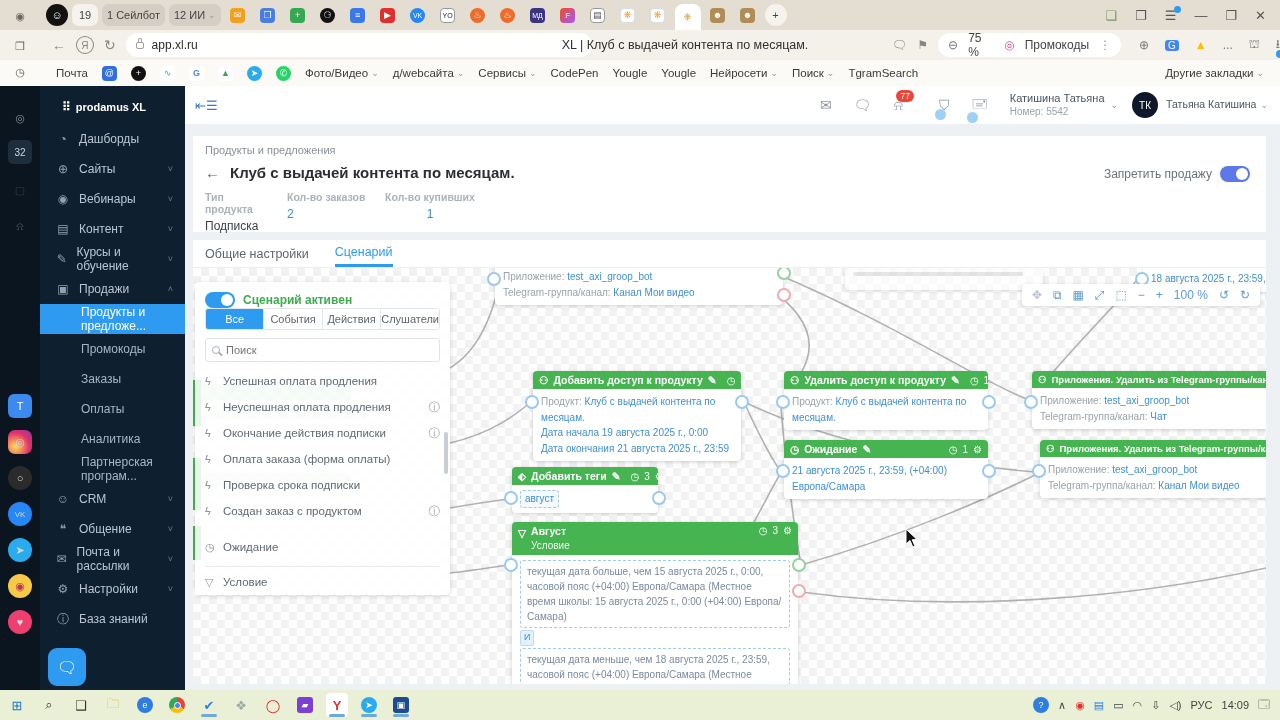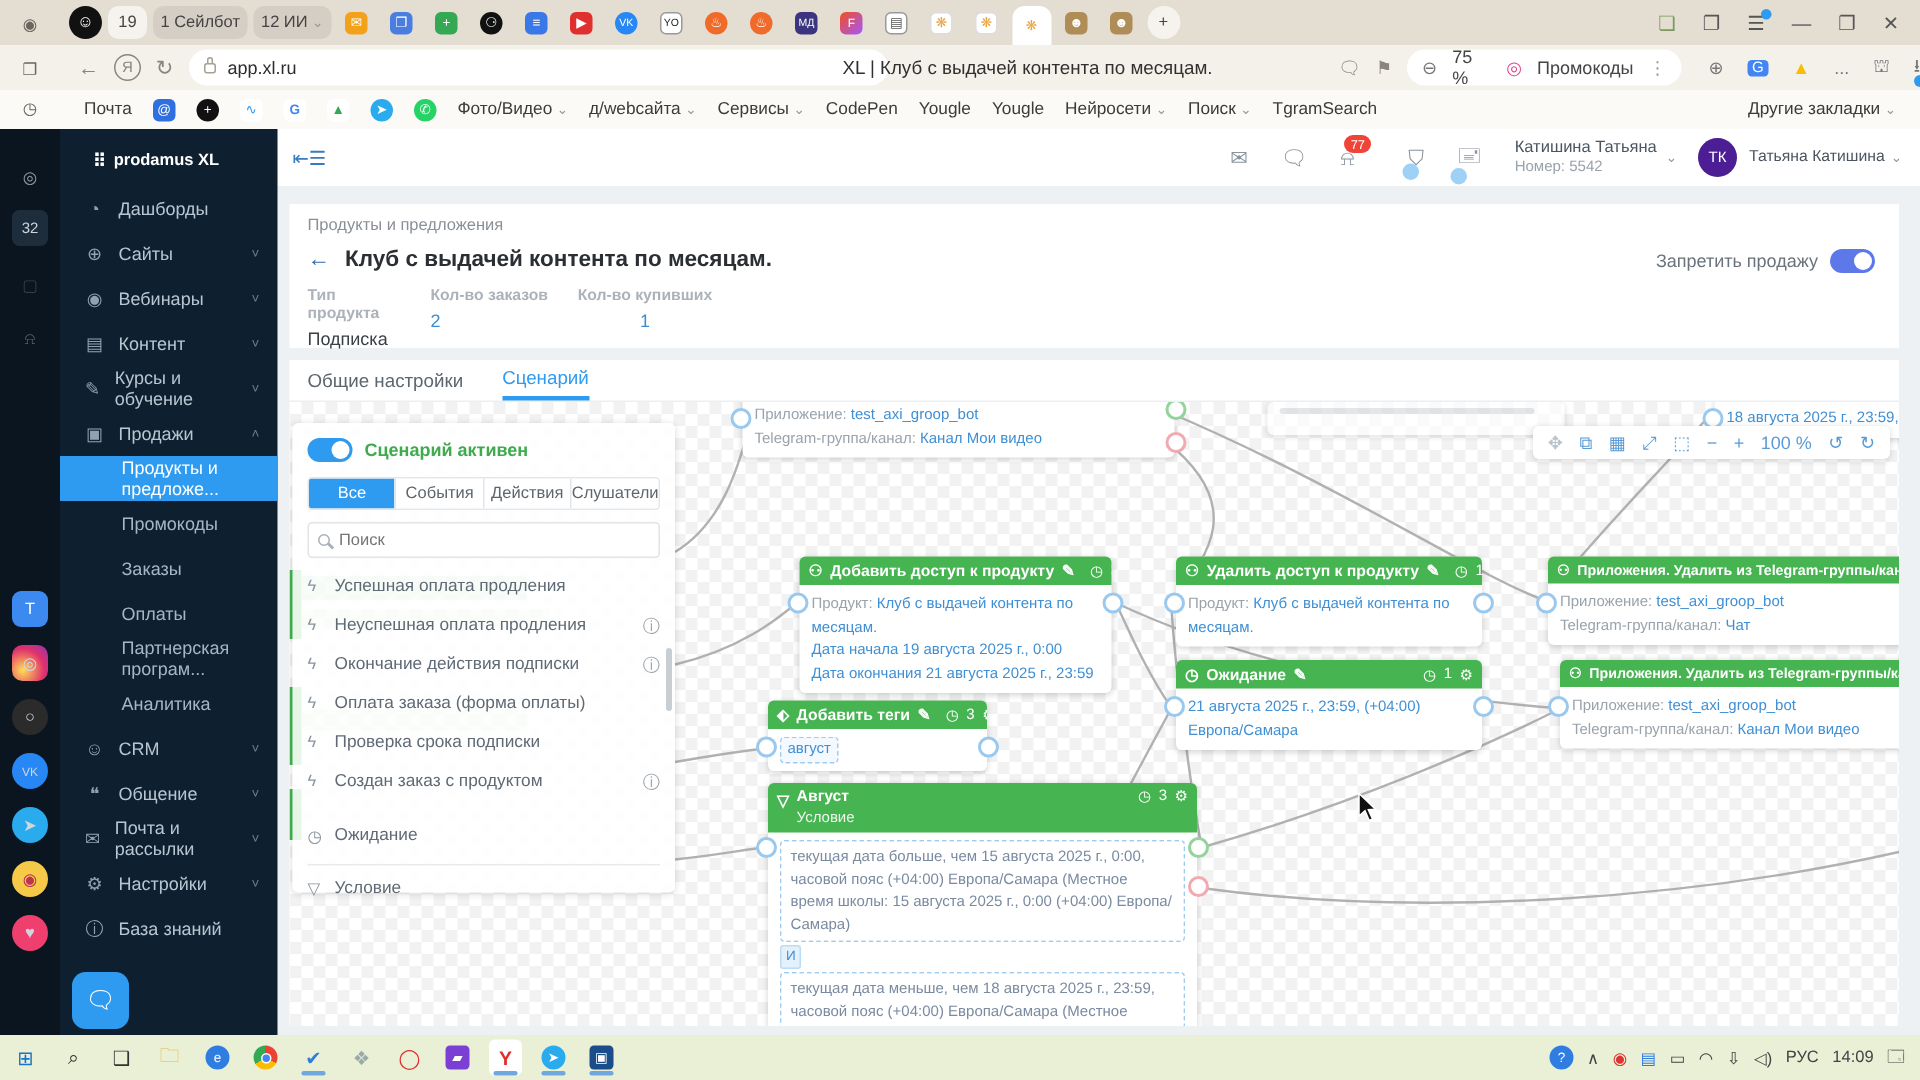--- a/index.html
+++ b/index.html
@@ -54,21 +54,21 @@
 
   
   .apphead { position:absolute; left:185px; top:86px; width:1095px; height:38px; background:#fff;
     display:flex; align-items:center; padding:0 10px; z-index:10;}
   .hic { position:relative; color:#8a949e; font-size:14px; margin-right:22px; }
   .badge-red { position:absolute; top:-7px; right:-11px; background:#f04438; color:#fff; font-size:8.5px;
     border-radius:8px; padding:1px 4px; }
   .dot-blue { position:absolute; bottom:-6px; left:-4px; width:11px; height:11px; border-radius:50%; background:#9fd0f5;}
   .uinfo { text-align:left; font-size:11px; color:#4a5560; line-height:1.25; }
   .uinfo .sub { color:#98a2ac; font-size:10px; }
-  .avatar { width:26px; height:26px; border-radius:50%; background:#4c1d95; color:#fff; font-size:10px;
+  .avatar { width:26px; height:26px; border-radius:50%; background:#0f172a; color:#fff; font-size:10px;
     display:flex; align-items:center; justify-content:center; margin:0 8px 0 14px; }
 
   
   .titlecard { position:absolute; left:193px; top:136px; width:1073px; height:96px; background:#fff; padding:8px 12px;}
   .crumb { color:#8a8f98; font-size:11px; }
   .ptitle { display:flex; align-items:center; gap:10px; margin-top:8px; font-size:15px; font-weight:bold; color:#2b2f33;}
   .backarr { color:#2b6cb0; font-size:15px; }
   .stats { display:flex; margin-top:10px; }
   .stat { margin-right:18px; }
   .stat .lb { color:#abb2b9; font-size:10.5px;font-weight:bold; }
@@ -101,21 +101,21 @@
   .port.g { border-color:#93d39d; } .port.r { border-color:#f0aab0; }
   .tagchip { display:inline-block; border:1px dashed #9ecbf0; color:#3f8fd4; padding:0 4px; border-radius:3px; background:#f3f9ff;}
   .cond { border:1px dashed #9ecbf0; border-radius:3px; padding:3px 6px; color:#7a8aa0; line-height:1.5; background:#fff;}
   .opchip { display:inline-block; background:#e3f1fc; color:#3f8fd4; border:1px solid #bcdcf5; border-radius:2px;
     padding:0 3px; font-size:9px; margin:2px 0; }
 
   
   .panel { position:absolute; left:2px; top:14px; width:255px; height:313px; z-index:6;
     background:rgba(255,255,255,.88); border-radius:4px; box-shadow:0 1px 5px rgba(0,0,0,.15); padding:10px 10px 0 10px;}
   .ptoggle { display:flex; align-items:center; gap:8px; color:#3faa4e; font-weight:bold; font-size:12px; }
-  .seg { display:flex; margin-top:10px; border:1px solid #e3e6e8; border-radius:3px; overflow:hidden; }
+  .seg { display:flex; border:1px solid #e3e6e8; border-radius:3px; overflow:hidden; }
   .seg div { flex:1; text-align:center; padding:4px 0; font-size:11px; color:#5d666e; background:#fff; border-left:1px solid #e3e6e8;}
   .seg div:first-child { border-left:none; }
   .seg .on { background:#2f9bf0; color:#fff; }
   .srch { margin-top:8px; border:1px solid #e0e4e7; border-radius:3px; height:24px; display:flex; align-items:center;
     padding:0 6px; gap:6px; background:#fff; }
   .srch input { border:none; outline:none; font-size:11px; width:180px; color:#555; background:transparent;
     font-family:"Liberation Sans", sans-serif;}
   .mag { width:8px; height:8px; border:1.5px solid #a8b0b8; border-radius:50%; position:relative; }
   .mag:after { content:""; position:absolute; width:5px; height:1.5px; background:#a8b0b8; right:-4px; bottom:-1px; transform:rotate(45deg);}
   .ev { display:flex; align-items:center; gap:8px; height:26px; color:#5f6a75; font-size:11.5px; }
@@ -351,24 +351,24 @@
     <div class="ssub">
         <span>Промокоды</span>
       </div>
     <div class="ssub">
         <span>Заказы</span>
       </div>
     <div class="ssub">
         <span>Оплаты</span>
       </div>
     <div class="ssub">
+        <span>Аналитика</span>
+      </div>
+    <div class="ssub">
         <span>Партнерская програм...</span>
-      </div>
-    <div class="ssub">
-        <span>Аналитика</span>
       </div>
     <div class="si">
         <span class="ic">☺</span>
         <span>CRM</span>
         <span class="cv">˅</span>
       </div>
     <div class="si">
         <span class="ic">❝</span>
         <span>Общение</span>
         <span class="cv">˅</span>

